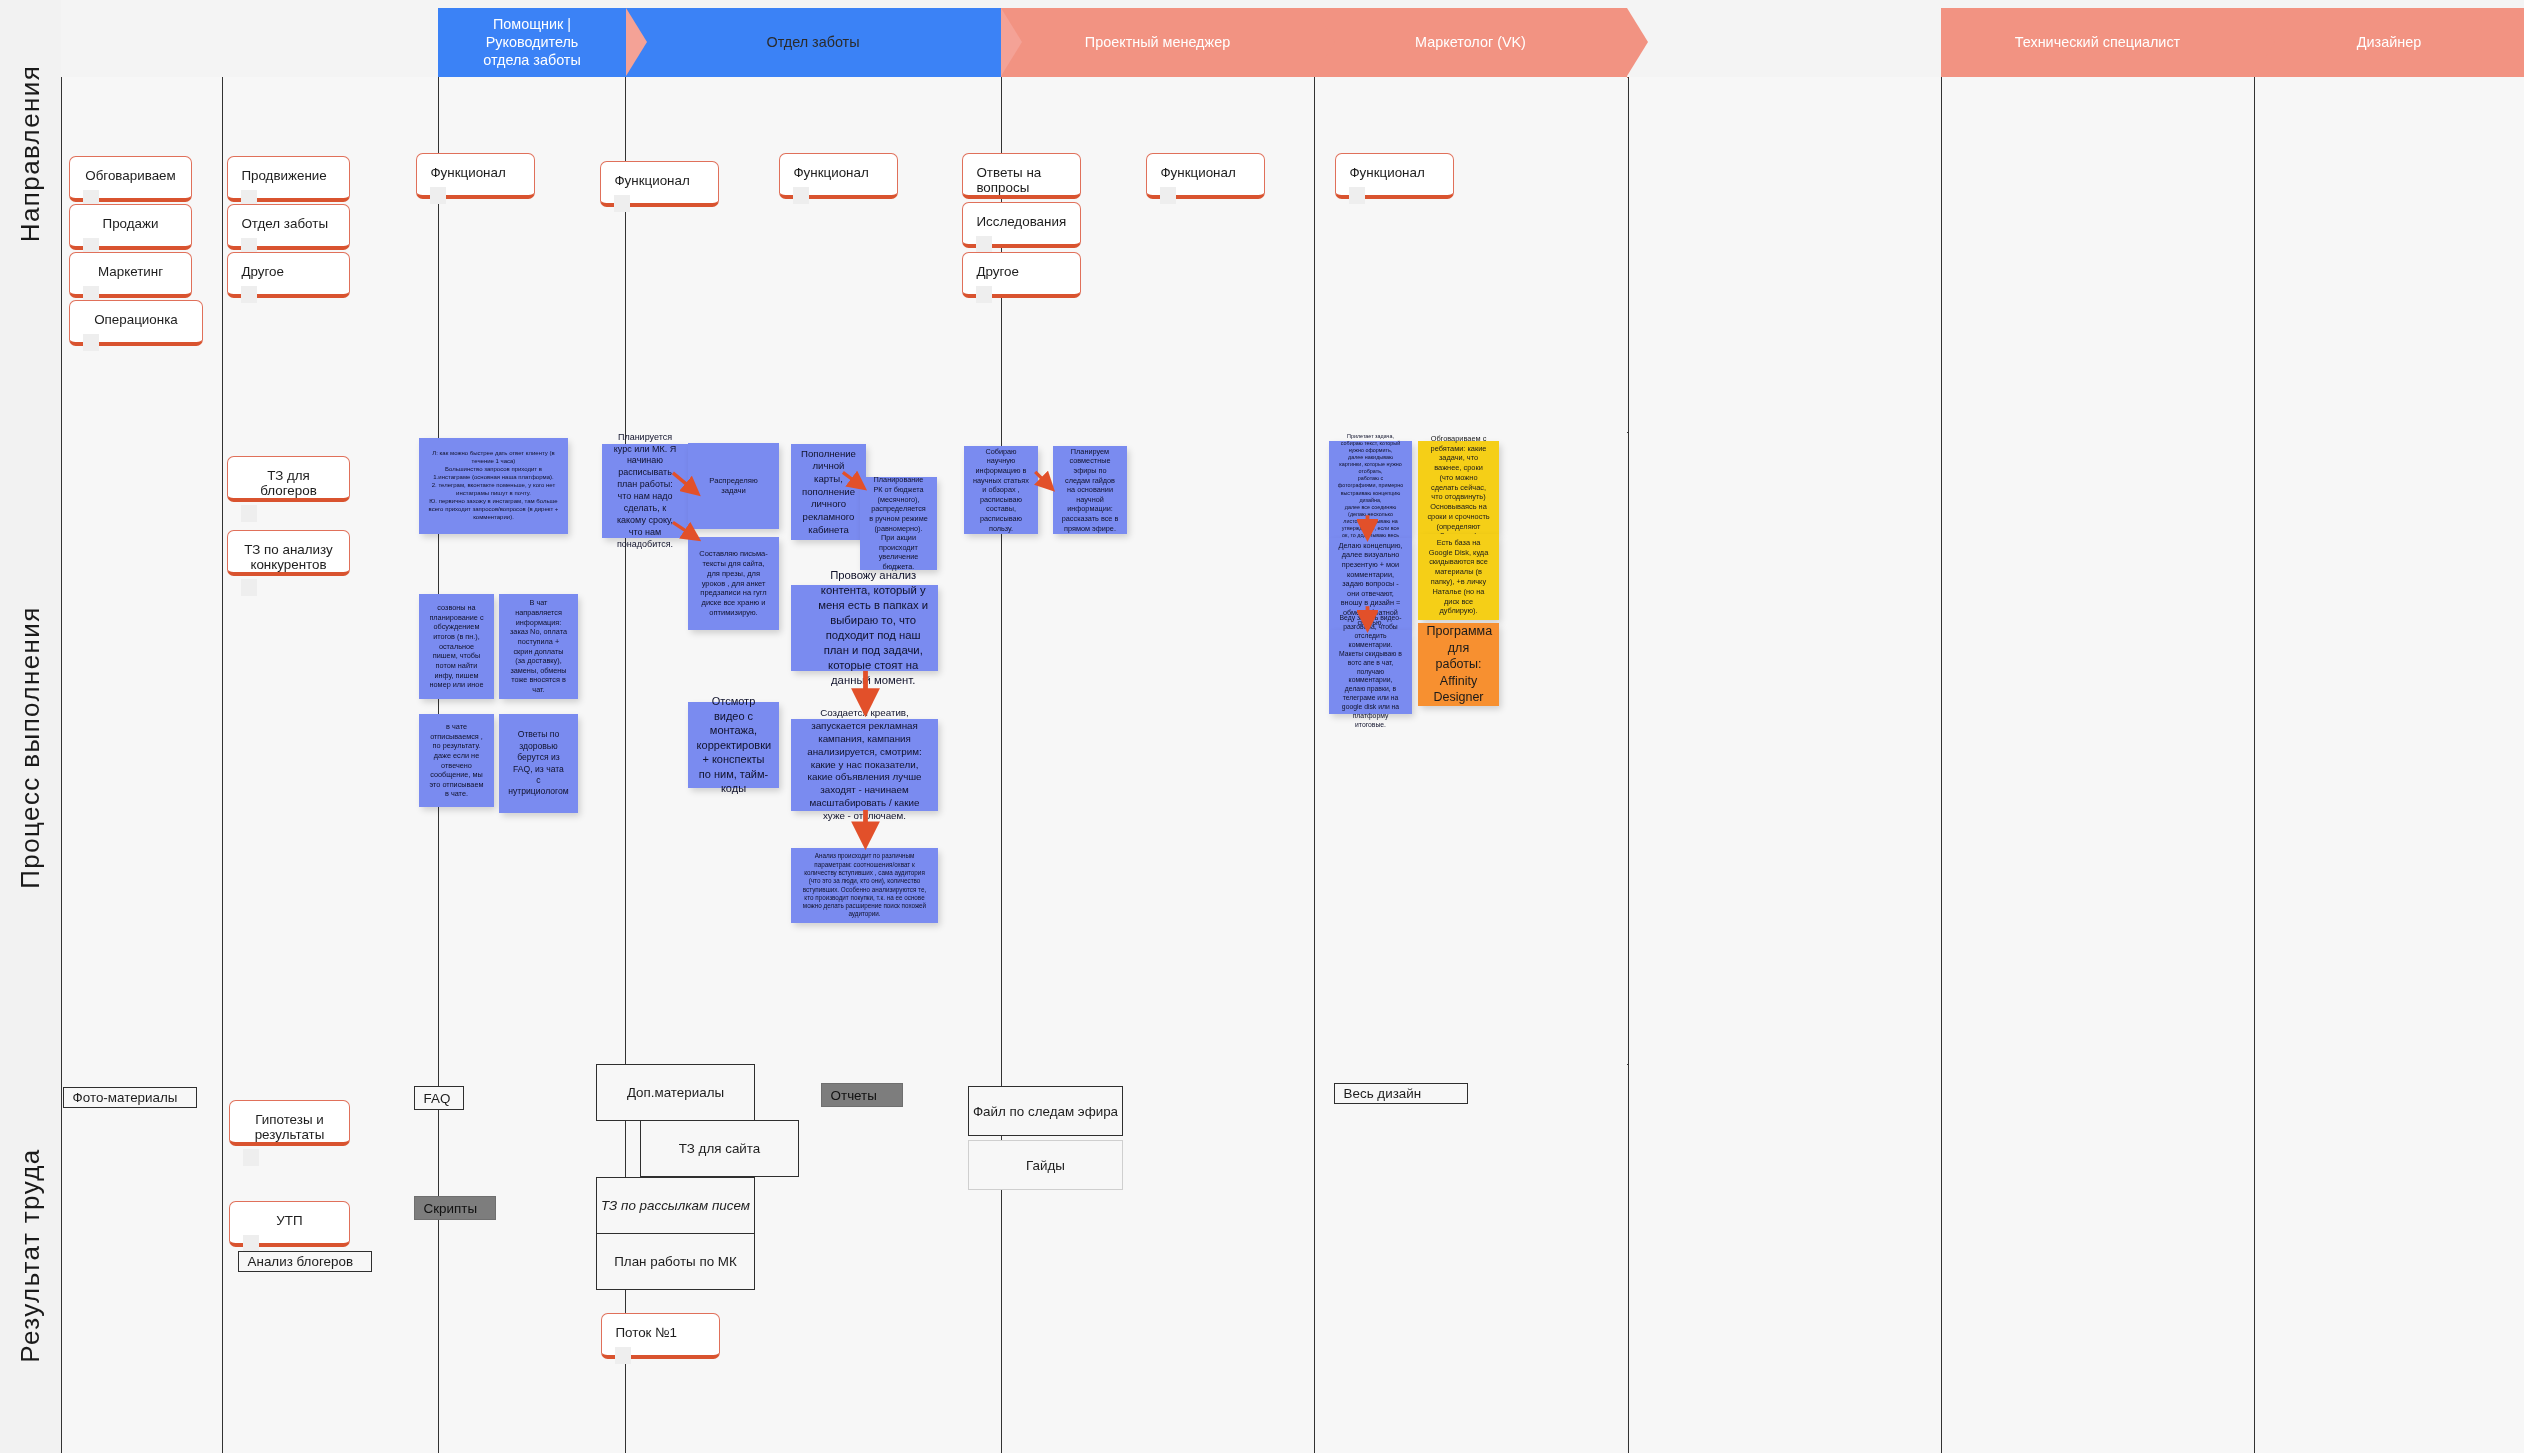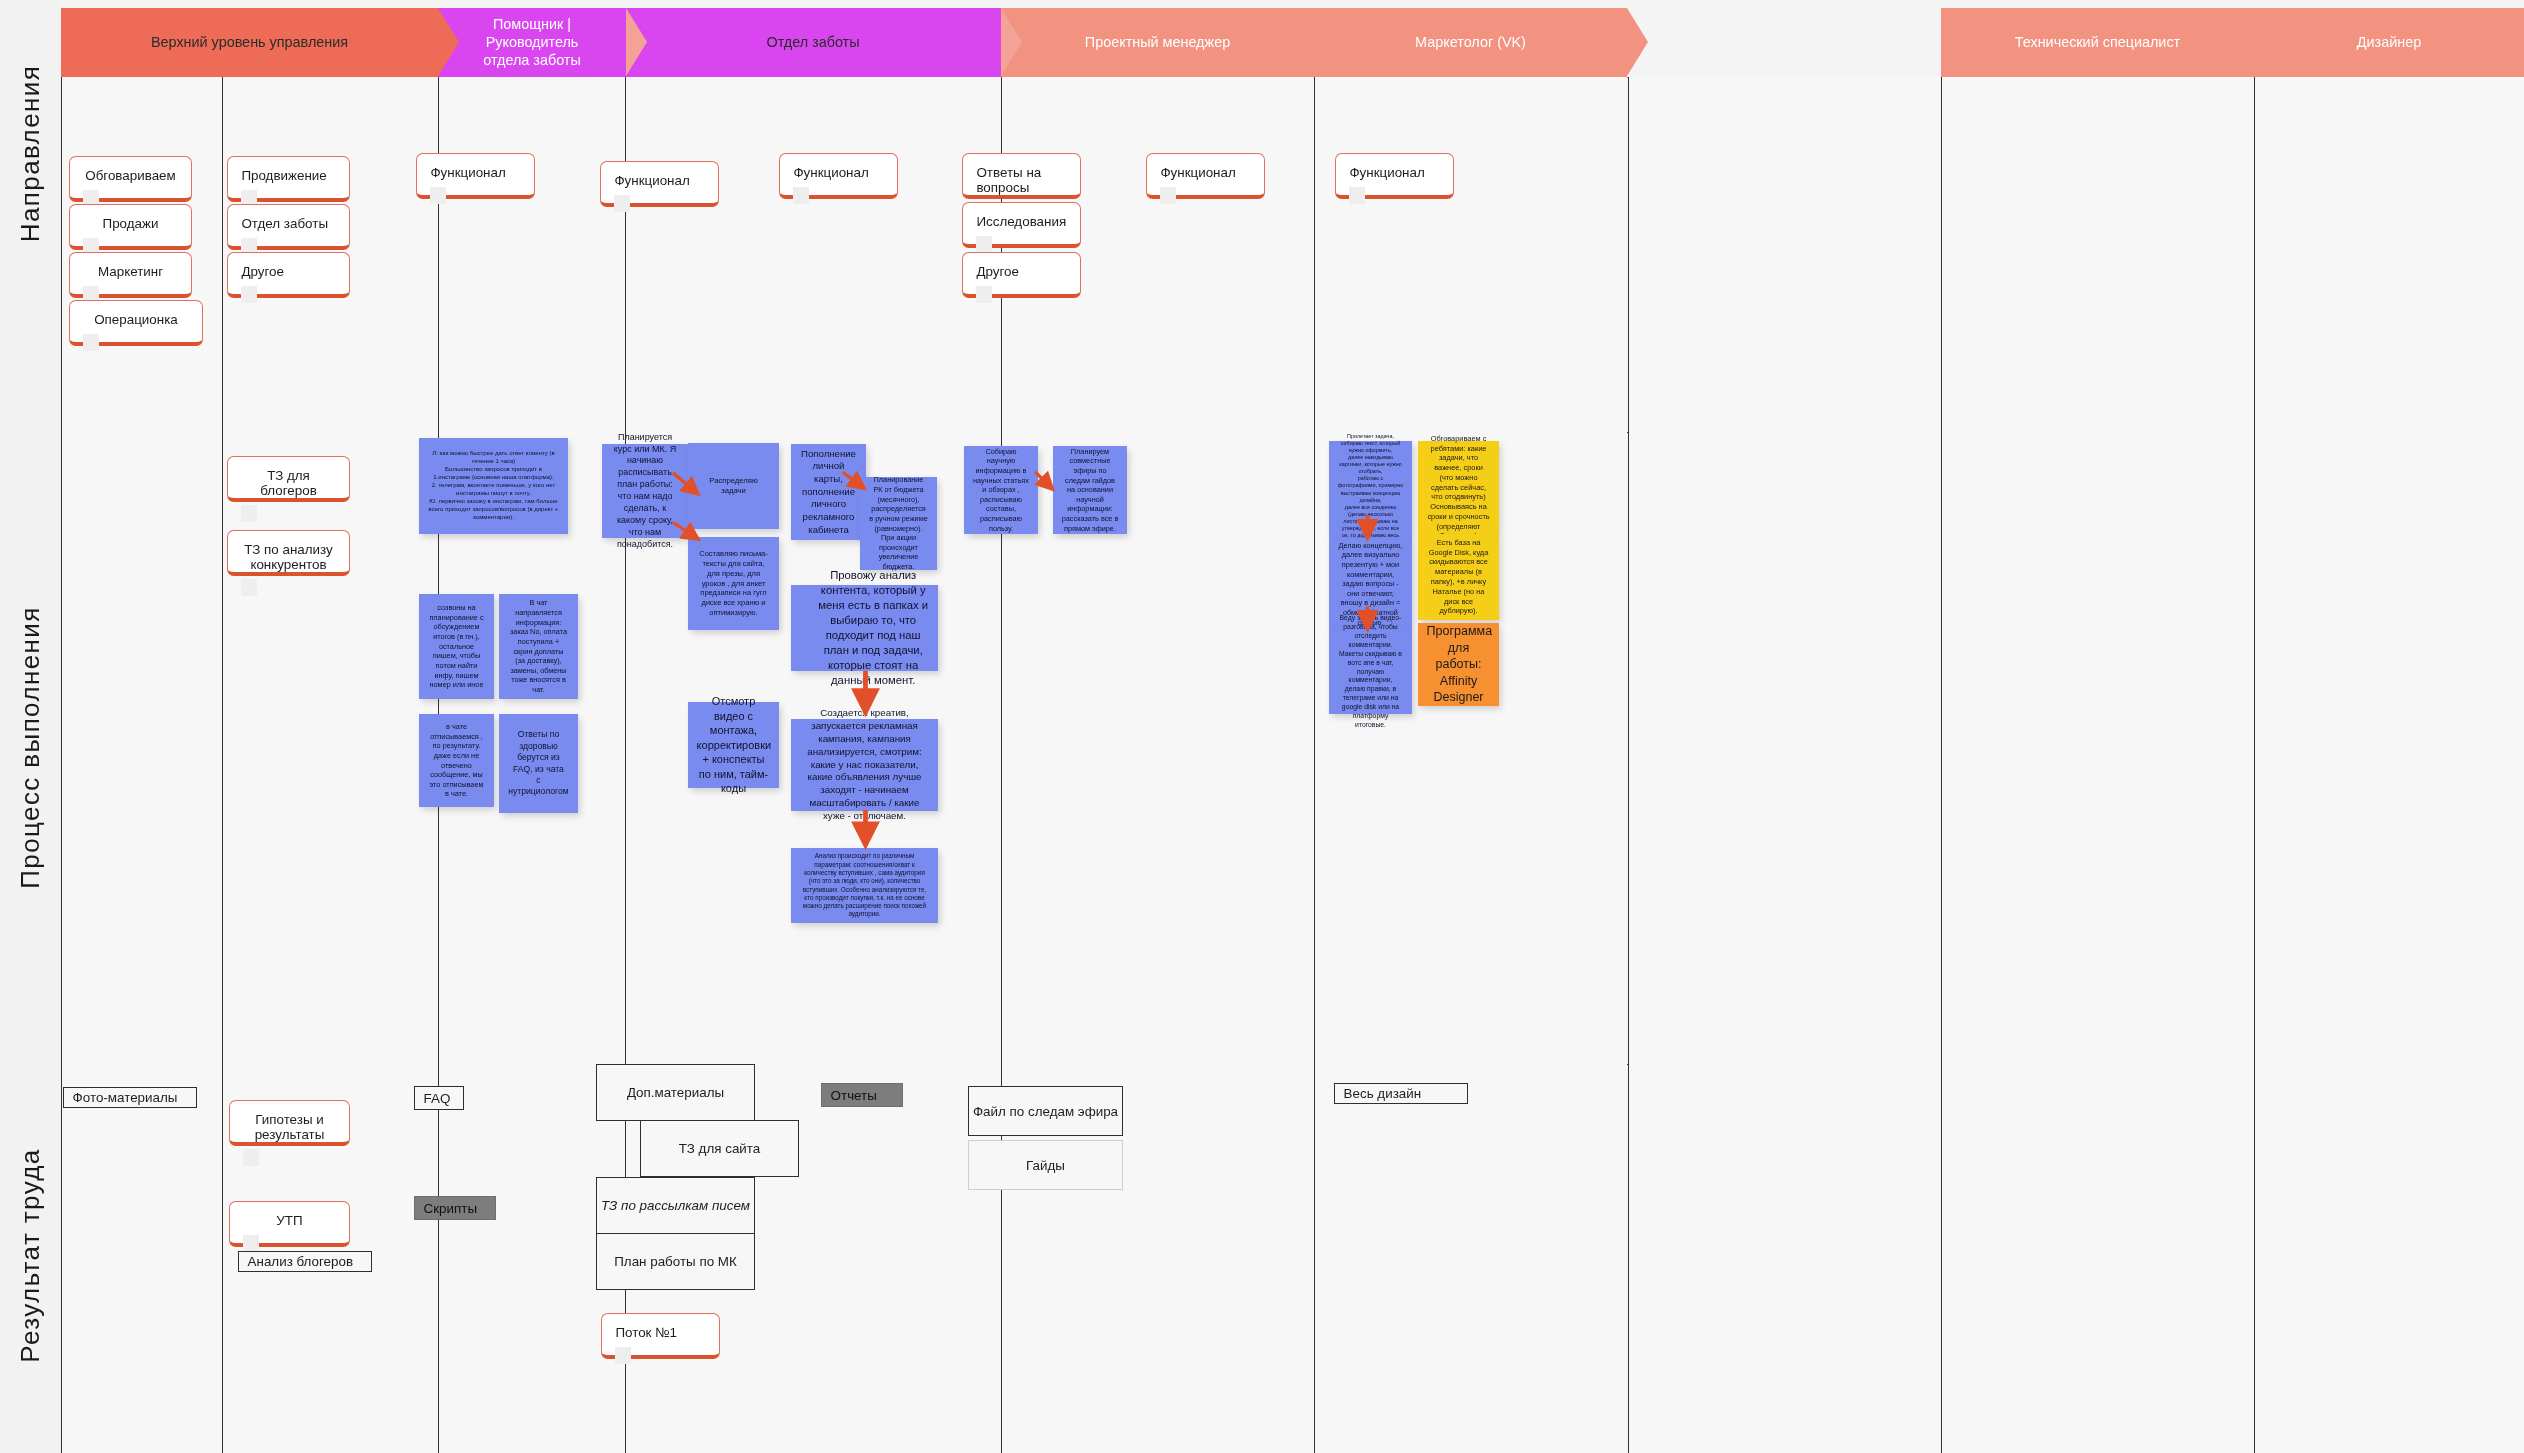--- a/index.html
+++ b/index.html
@@ -28,21 +28,21 @@
 
   
   .hdr-wrap { position: absolute; left: 61px; top: 7.7px; height: 69px; width: 2464px; }
   .chev {
     position: absolute; top: 0; height: 69px;
     display: flex; align-items: center; justify-content: center;
     text-align: center; line-height: 1.25; font-size: 14.4px;
     color: #fff; padding: 0 29px;
   }
   .chev.dark { background: #ee6c57; color: #2b2b2b; }
-  .chev.light { background: #d946ef; }
+  .chev.light { background: #3b82f6; }
   .chev.mid { background: #f29382; }
   .chev .ctext { position: relative; z-index: 3; }
   .chev::after {
     content: ""; position: absolute; right: -21px; top: 0;
     width: 0; height: 0; z-index: 2;
     border-top: 34px solid transparent;
     border-bottom: 34px solid transparent;
     border-left: 21px solid currentColor;
   }
   .chev.dark::after { border-left-color: #ee6c57; }
@@ -122,23 +122,20 @@
     </div>
     <div class="rail-label" id="rail-2">
       <span>Процесс  выполнения</span>
     </div>
     <div class="rail-label" id="rail-3">
       <span>Результат  труда</span>
     </div>
   </div>
 
   <div class="hdr-wrap">
-    <div class="chev dark" style="left:0px;   width:377px;">
-        <span class="ctext">Верхний уровень управления</span>
-      </div>
     <div class="chev light" style="left:377px; width:188px;">
         <span class="ctext" style="white-space:pre-line">Помощник |
 Руководитель отдела заботы</span>
       </div>
     <div class="chev light" style="left:564px; width:376px;">
         <span class="ctext" style="color:#2b2b2b">Отдел заботы</span>
       </div>
     <div class="chev mid" style="left:940px; width:313px;">
         <span class="ctext">Проектный менеджер</span>
       </div>

